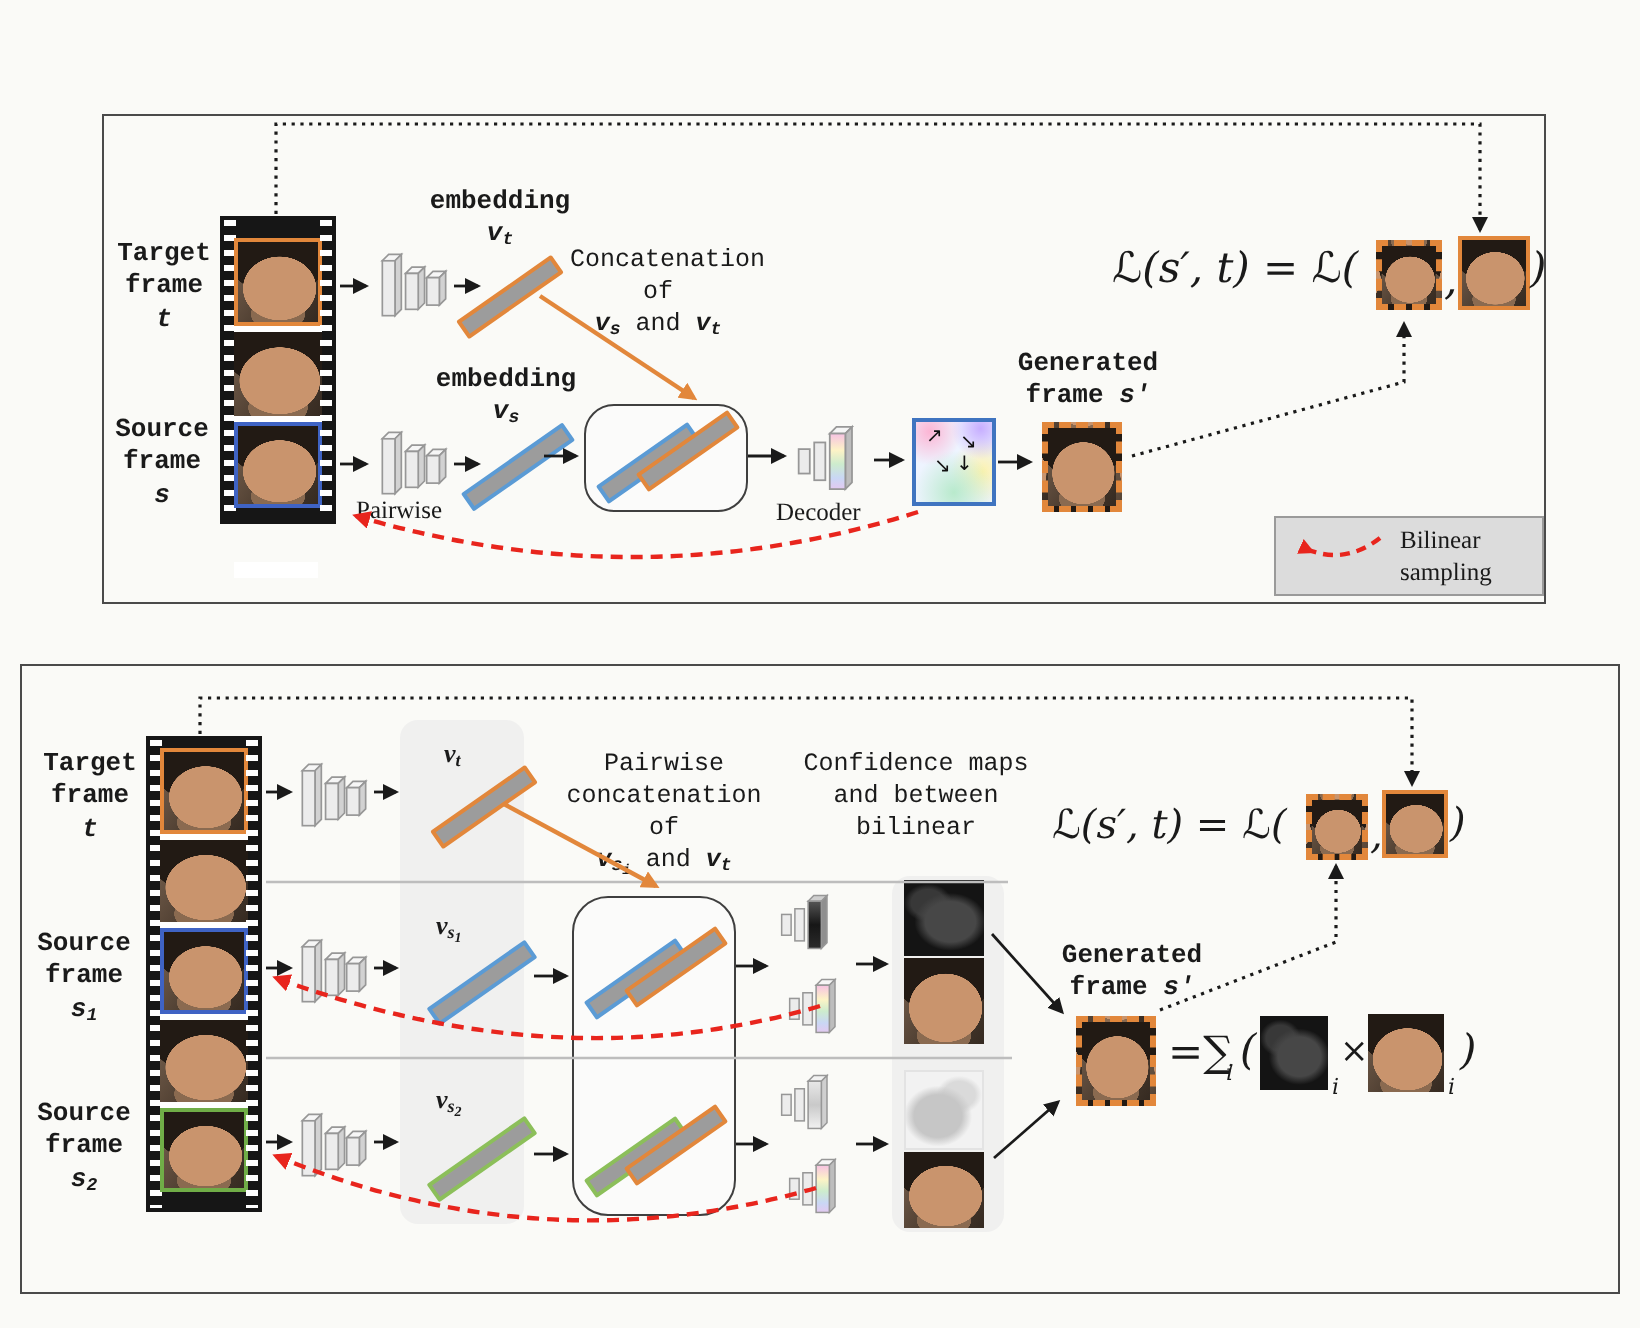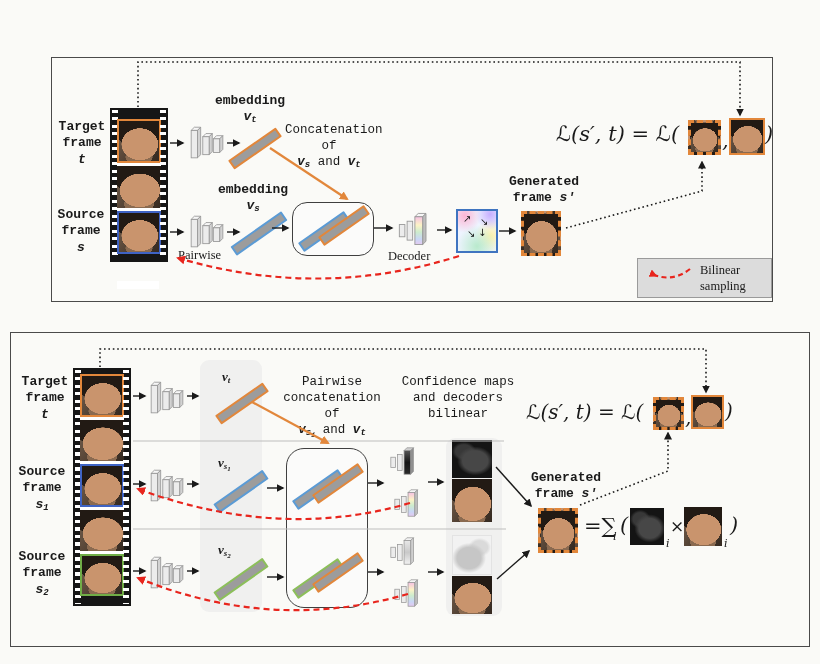--- a/index.html
+++ b/index.html
@@ -258,21 +258,21 @@
   <div class="abs slab" style="left:211px;top:574px;width:56px;border-color:#8CBF5A;transform:rotate(-35deg)"></div>
 
   <div class="abs txt c" style="left:280px;top:374px;width:104px">
     <span>Pairwise</span><br>
     <span>concatenation of</span><br>
     <span class="bi">v</span><span class="bi sub">s</span><span class="bi subsub">i</span><span> and </span><span class="bi">v</span><span class="bi sub">t</span>
   </div>
 
   <div class="abs txt c" style="left:400px;top:374px;width:116px">
     <span>Confidence maps</span><br>
-    <span>and decoders</span><br>
+    <span>and between</span><br>
     <span>bilinear</span>
   </div>
 
   <div class="abs rbox" style="left:286px;top:448px;width:80px;height:158px;border-radius:18px"></div>
   <div class="abs slab" style="left:290px;top:484px;width:52px;border-color:#5B9BD5;transform:rotate(-35deg)"></div>
   <div class="abs slab" style="left:310px;top:478px;width:52px;border-color:#E2873B;transform:rotate(-35deg)"></div>
   <div class="abs slab" style="left:290px;top:573px;width:52px;border-color:#8CBF5A;transform:rotate(-35deg)"></div>
   <div class="abs slab" style="left:310px;top:567px;width:52px;border-color:#E2873B;transform:rotate(-35deg)"></div>
 
   <svg class="abs" style="left:388px;top:444px" width="34" height="34">

